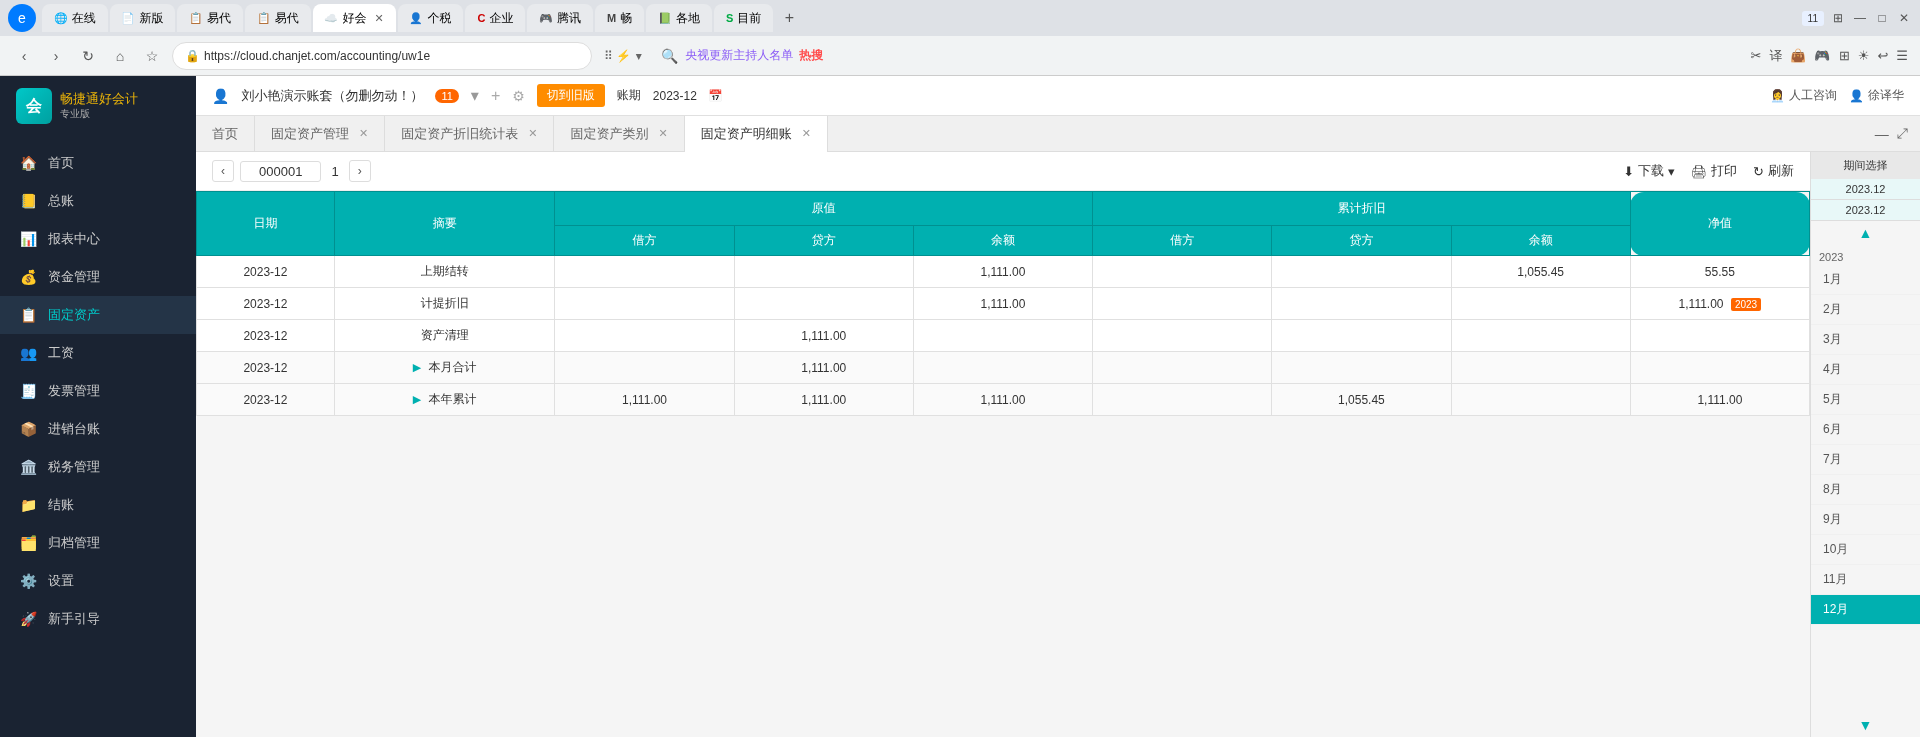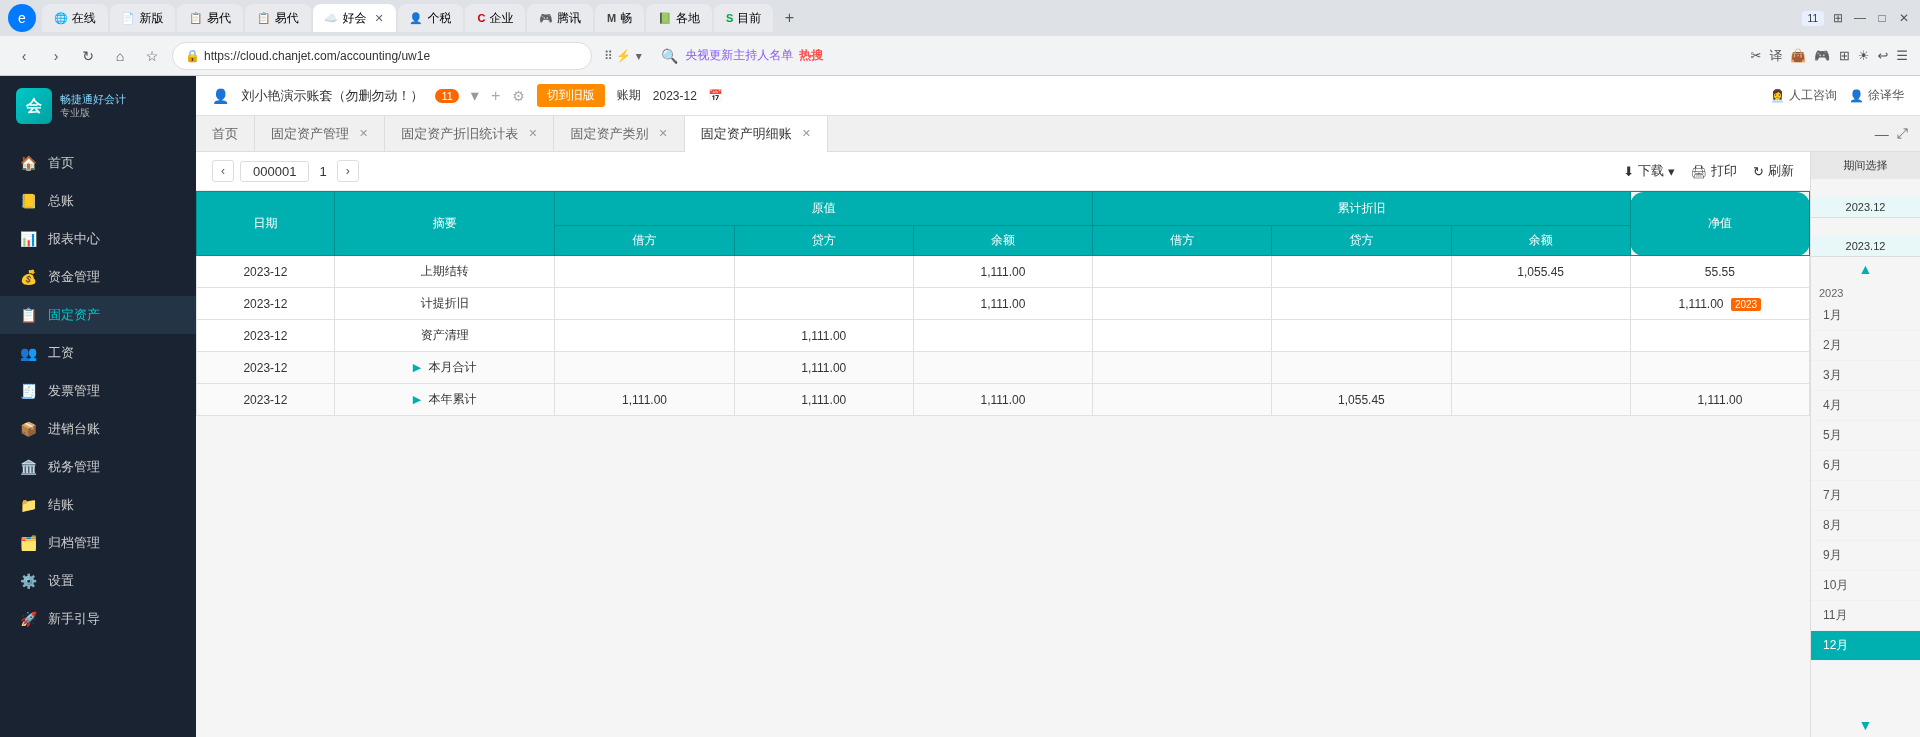--- a/index.html
+++ b/index.html
@@ -29,21 +29,21 @@
     .browser-actions { display: flex; align-items: center; gap: 8px; margin-left: auto; }
     .br-btn { font-size: 13px; color: #555; cursor: pointer; }
 
     
     .app-container { display: flex; width: 100%; height: calc(737px - 76px); }
 
     
     .sidebar { width: 196px; background: #1a2332; flex-shrink: 0; display: flex; flex-direction: column; height: 100%; }
     .sidebar-logo { display: flex; align-items: center; gap: 8px; padding: 12px 16px; background: #1a2332; }
     .logo-icon { width: 36px; height: 36px; background: linear-gradient(135deg, #00c8c8, #00a0a0); border-radius: 6px; display: flex; align-items: center; justify-content: center; color: white; font-size: 16px; font-weight: bold; }
-    .logo-text { color: #7dd3fc; font-size: 11px; line-height: 1.3; }
+    .logo-text { color: #eab308; font-size: 13px; line-height: 1.3; }
     .logo-subtitle { font-size: 10px; color: #aaa; }
     .sidebar-nav { flex: 1; padding: 8px 0; }
     .nav-item { display: flex; align-items: center; gap: 10px; padding: 10px 20px; cursor: pointer; color: #ccc; font-size: 13px; }
     .nav-item.active { background: #243447; color: #00c8c8; }
     .nav-icon { font-size: 14px; width: 18px; text-align: center; }
 
     
     .main-content { flex: 1; background: #f5f5f5; display: flex; flex-direction: column; overflow: hidden; }
 
     
@@ -63,39 +63,39 @@
     .tw-btn { font-size: 14px; color: #666; cursor: pointer; }
 
     
     .content-area { flex: 1; display: flex; overflow: hidden; }
     .main-panel { flex: 1; overflow: auto; padding: 0; display: flex; flex-direction: column; }
 
     
     .toolbar { display: flex; align-items: center; padding: 8px 16px; background: #fff; border-bottom: 1px solid #eee; gap: 12px; }
     .toolbar-nav { display: flex; align-items: center; gap: 6px; }
     .nav-arrow { width: 22px; height: 22px; display: flex; align-items: center; justify-content: center; border: 1px solid #ddd; border-radius: 3px; cursor: pointer; color: #555; font-size: 12px; }
-    .account-num { font-size: 13px; color: #333; border: 1px solid #ddd; padding: 2px 12px; border-radius: 3px; background: #fff; }
+    .account-num { font-size: 13px; color: #333; border: 1px solid #ddd; padding: 2px 18px; border-radius: 3px; background: #fff; }
     .toolbar-actions { margin-left: auto; display: flex; align-items: center; gap: 16px; }
     .t-action { display: flex; align-items: center; gap: 4px; cursor: pointer; color: #333; font-size: 13px; }
 
     
     .table-container { flex: 1; overflow: auto; }
     table { width: 100%; border-collapse: collapse; }
     .table-header-row th { background: #00b0b0; color: white; text-align: center; padding: 8px 10px; font-size: 12px; font-weight: normal; border: 1px solid #009090; }
     .table-subheader th { background: #00b0b0; color: white; text-align: center; padding: 6px 10px; font-size: 12px; font-weight: normal; border: 1px solid #009090; }
     .table-body td { border: 1px solid #e0e0e0; padding: 7px 10px; font-size: 12px; color: #333; text-align: center; background: #fff; }
     .td-right { text-align: right; }
     .td-left { text-align: left; }
     .summary-row td { background: #fafafa; }
     .row-icon { color: #00b0b0; margin-right: 4px; font-size: 11px; }
 
     
     .date-panel { width: 110px; background: #f5f5f5; border-left: 1px solid #ddd; display: flex; flex-direction: column; overflow: hidden; flex-shrink: 0; }
     .date-panel-header { background: #e8e8e8; padding: 6px 8px; font-size: 11px; color: #333; text-align: center; font-weight: 500; }
-    .date-selected { background: #e8f8f8; padding: 4px 8px; font-size: 11px; color: #333; text-align: center; border-bottom: 1px solid #ddd; margin-top: 18px; }
+    .date-selected { background: #e8f8f8; padding: 4px 8px; font-size: 11px; color: #333; text-align: center; border-bottom: 1px solid #ddd; }
     .month-list { flex: 1; overflow-y: auto; }
     .month-item { padding: 6px 12px; font-size: 12px; color: #555; cursor: pointer; text-align: center; border-bottom: 1px solid #f0f0f0; display: flex; align-items: center; justify-content: space-between; }
     .month-item.active { background: #00b0b0; color: white; border-radius: 0; }
     .year-label { font-size: 11px; color: #666; padding: 6px 8px 2px; text-align: left; }
     .scroll-up { text-align: center; padding: 4px; color: #00b0b0; cursor: pointer; font-size: 14px; }
     .scroll-dn { text-align: center; padding: 4px; color: #00b0b0; cursor: pointer; font-size: 14px; }
   </style>
 </head>
 <body>
 

